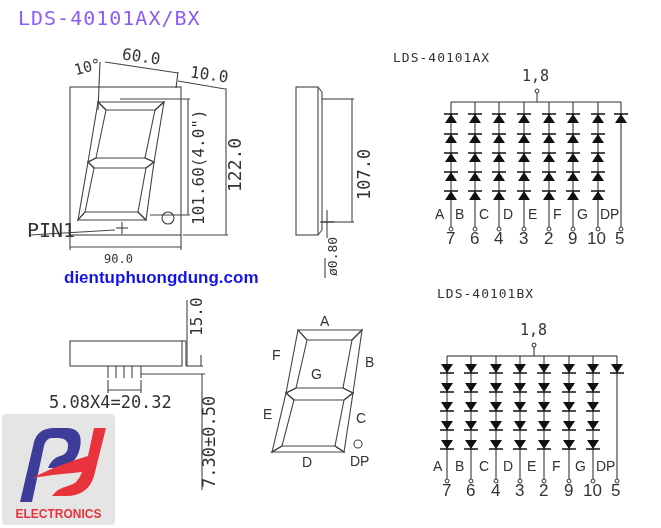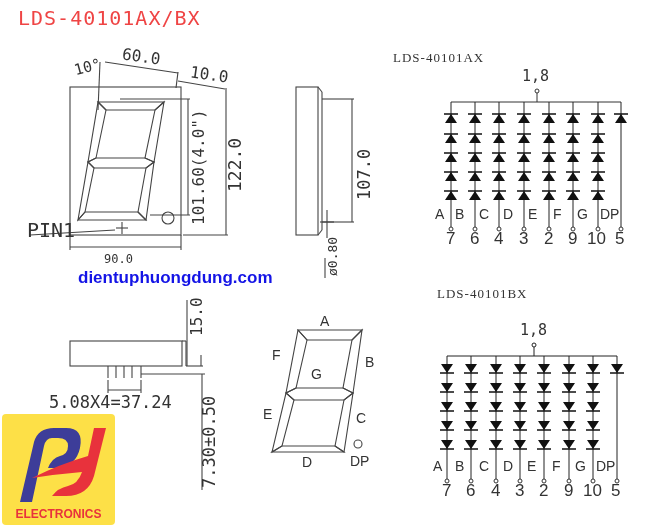--- a/index.html
+++ b/index.html
@@ -1,28 +1,28 @@
 <!DOCTYPE html>
 <html><head>
 <meta charset="utf-8">
 <style>
   html, body { margin:0; padding:0; background:#ffffff; }
   body { width:661px; height:528px; position:relative; overflow:hidden;
          font-family:"DejaVu Sans Mono","Liberation Mono",monospace; color:#222; }
   .abs { position:absolute; }
-  .title { left:18px; top:6px; font-size:20px; letter-spacing:1px; color:#ef4444; }
+  .title { left:18px; top:6px; font-size:20px; letter-spacing:1px; color:#8b5cf6; }
   .lbl { font-size:14px; color:#333; white-space:nowrap; }
   .rot { transform-origin:left top; transform:rotate(-90deg); }
-  .site { left:78px; top:268px; font-family:"Liberation Sans","DejaVu Sans",sans-serif;
+  .site { left:64px; top:268px; font-family:"Liberation Sans","DejaVu Sans",sans-serif;
           font-weight:bold; font-size:17px; color:#1414e6; }
   svg { position:absolute; left:0; top:0; }
-  .logo { left:2px; top:414px; width:113px; height:111px; background:#fde047; border-radius:4px; overflow:hidden; }
+  .logo { left:2px; top:414px; width:113px; height:111px; background:#e5e5e5; border-radius:4px; overflow:hidden; }
   .logo-text { position:absolute; left:4px; bottom:4px; width:105px; text-align:center;
                font-family:"Liberation Sans","DejaVu Sans",sans-serif; font-weight:bold; font-size:12px; color:#e8323c; }
-  .sch-title { font-size:13px; color:#333; letter-spacing:1px;font-family:Liberation Serif, serif; }
+  .sch-title { font-size:13px; color:#333; letter-spacing:1px; }
   .seglbl { font-family:"Liberation Sans","DejaVu Sans",sans-serif; font-size:14px; color:#333; }
 </style>
 </head>
 <body>
 
 <div class="abs title">LDS-40101AX/BX</div>
 
 <svg width="661" height="528" viewBox="0 0 661 528">
   <g stroke="#444" stroke-width="1.1" fill="none">
 
@@ -254,21 +254,21 @@
 <div class="abs lbl rot" style="left:224px;top:192px;font-size:18px;">122.0</div>
 <div class="abs lbl" style="left:104px;top:252px;font-size:12px;">90.0</div>
 <div class="abs lbl" style="left:27px;top:218px;font-size:20px;">PIN1</div>
 
 <div class="abs lbl rot" style="left:354px;top:200px;font-size:17px;">107.0</div>
 <div class="abs lbl rot" style="left:325px;top:276px;font-size:13px;">ø0.80</div>
 
 <div class="abs site">dientuphuongdung.com</div>
 
 <div class="abs lbl rot" style="left:187px;top:336px;font-size:16px;">15.0</div>
-<div class="abs lbl" style="left:49px;top:392px;font-size:17px;">5.08X4=37.24</div>
+<div class="abs lbl" style="left:49px;top:392px;font-size:17px;">5.08X4=20.32</div>
 <div class="abs lbl rot" style="left:199px;top:488px;font-size:17px;">7.30±0.50</div>
 
 <div class="abs seglbl" style="left:320px;top:313px;">A</div>
 <div class="abs seglbl" style="left:365px;top:354px;">B</div>
 <div class="abs seglbl" style="left:356px;top:410px;">C</div>
 <div class="abs seglbl" style="left:302px;top:454px;">D</div>
 <div class="abs seglbl" style="left:263px;top:406px;">E</div>
 <div class="abs seglbl" style="left:272px;top:347px;">F</div>
 <div class="abs seglbl" style="left:311px;top:366px;">G</div>
 <div class="abs seglbl" style="left:350px;top:453px;">DP</div>

